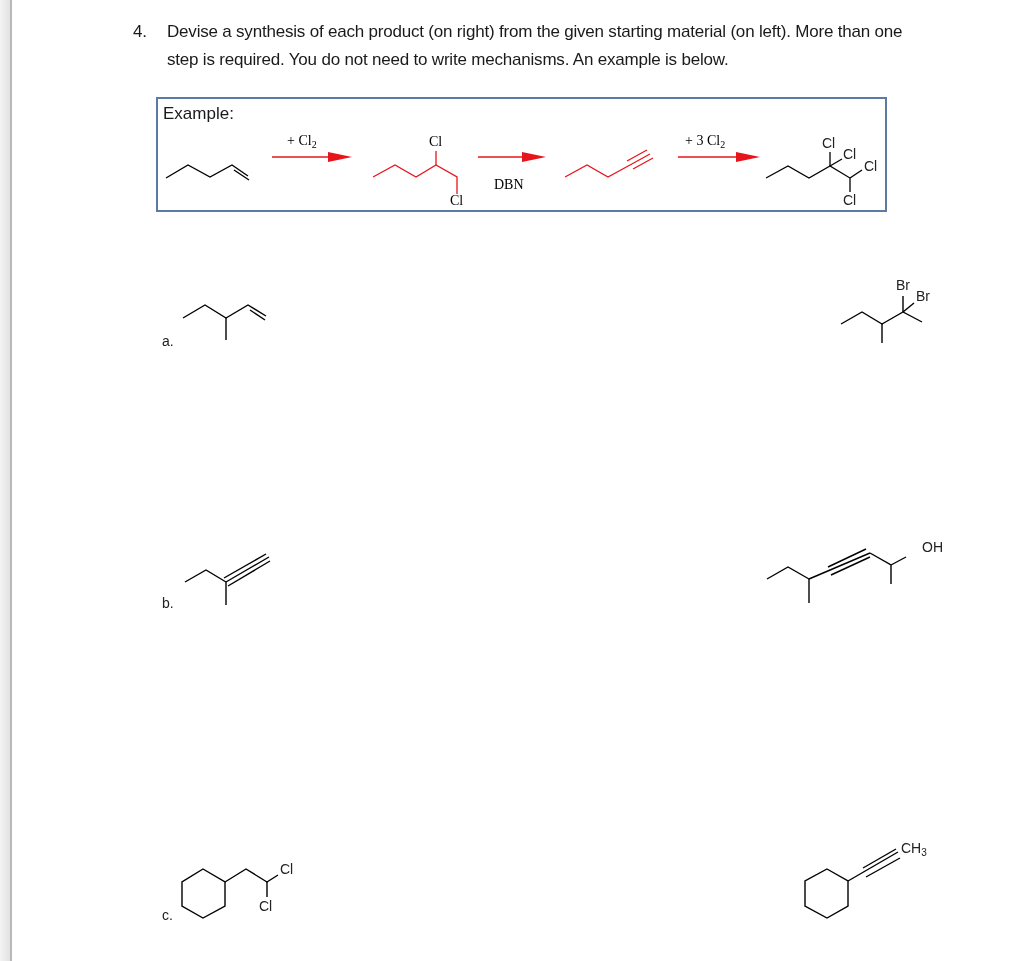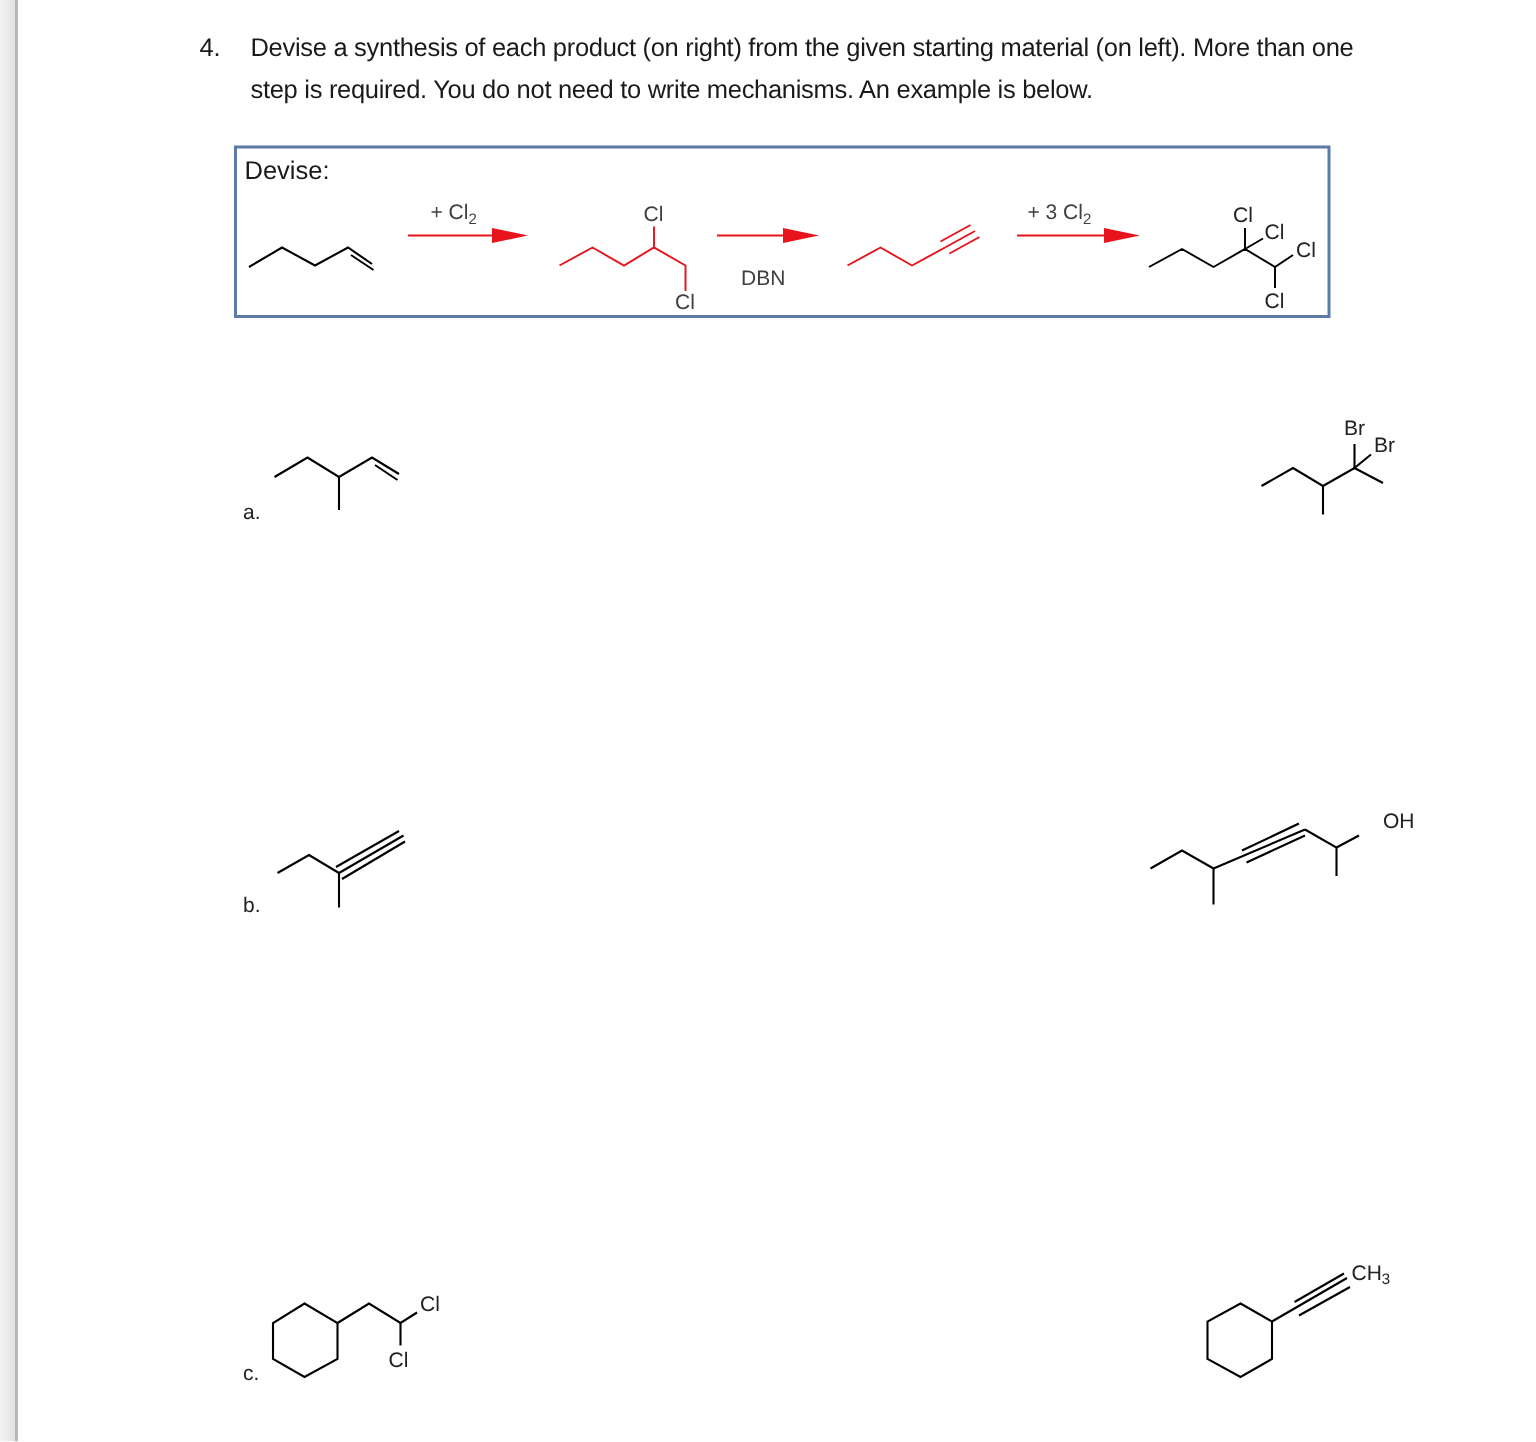--- a/index.html
+++ b/index.html
@@ -27,37 +27,37 @@
   .example-box {
     position: absolute; left: 156px; top: 97px; width: 731px; height: 115px;
     border: 2px solid #5b7aa5; box-sizing: border-box;
   }
   .example-label {
     position: absolute; left: 163px; top: 104px;
     font-size: 17px; color: #1a1a1a;
   }
   .diagram { position: absolute; left: 0; top: 0; }
   .lbl { position: absolute; font-size: 14px; color: #222; }
-  .red { color: #404040; }
+  .red { color: #000000; font-family: Liberation Serif, serif; }
   .sub { font-size: 10px; vertical-align: -3px; }
   .part-label { position: absolute; font-size: 14px; color: #222; }
 </style>
 </head>
 <body>
 
 <div class="page-shadow"></div>
 <div class="page-edge"></div>
 
 <div class="question">
   <span class="q-num">4.</span>
   <span class="q-text">Devise a synthesis of each product (on right) from the given starting material (on left).  More than one step is required.  You do not need to write mechanisms.  An example is below.</span>
 </div>
 
 <div class="example-box"></div>
-<div class="example-label">Devise:</div>
+<div class="example-label">Example:</div>
 
 <svg class="diagram" width="1024" height="961">
 
   <g stroke="#000" stroke-width="1.4" fill="none">
     <polyline points="166,178 188,165 210,177 232,165 248,176"></polyline>
     <line x1="234" y1="170" x2="249" y2="180"></line>
   </g>
 
   <g>
     <line x1="272" y1="157" x2="330" y2="157" stroke="#e8141c" stroke-width="1.4"></line>

